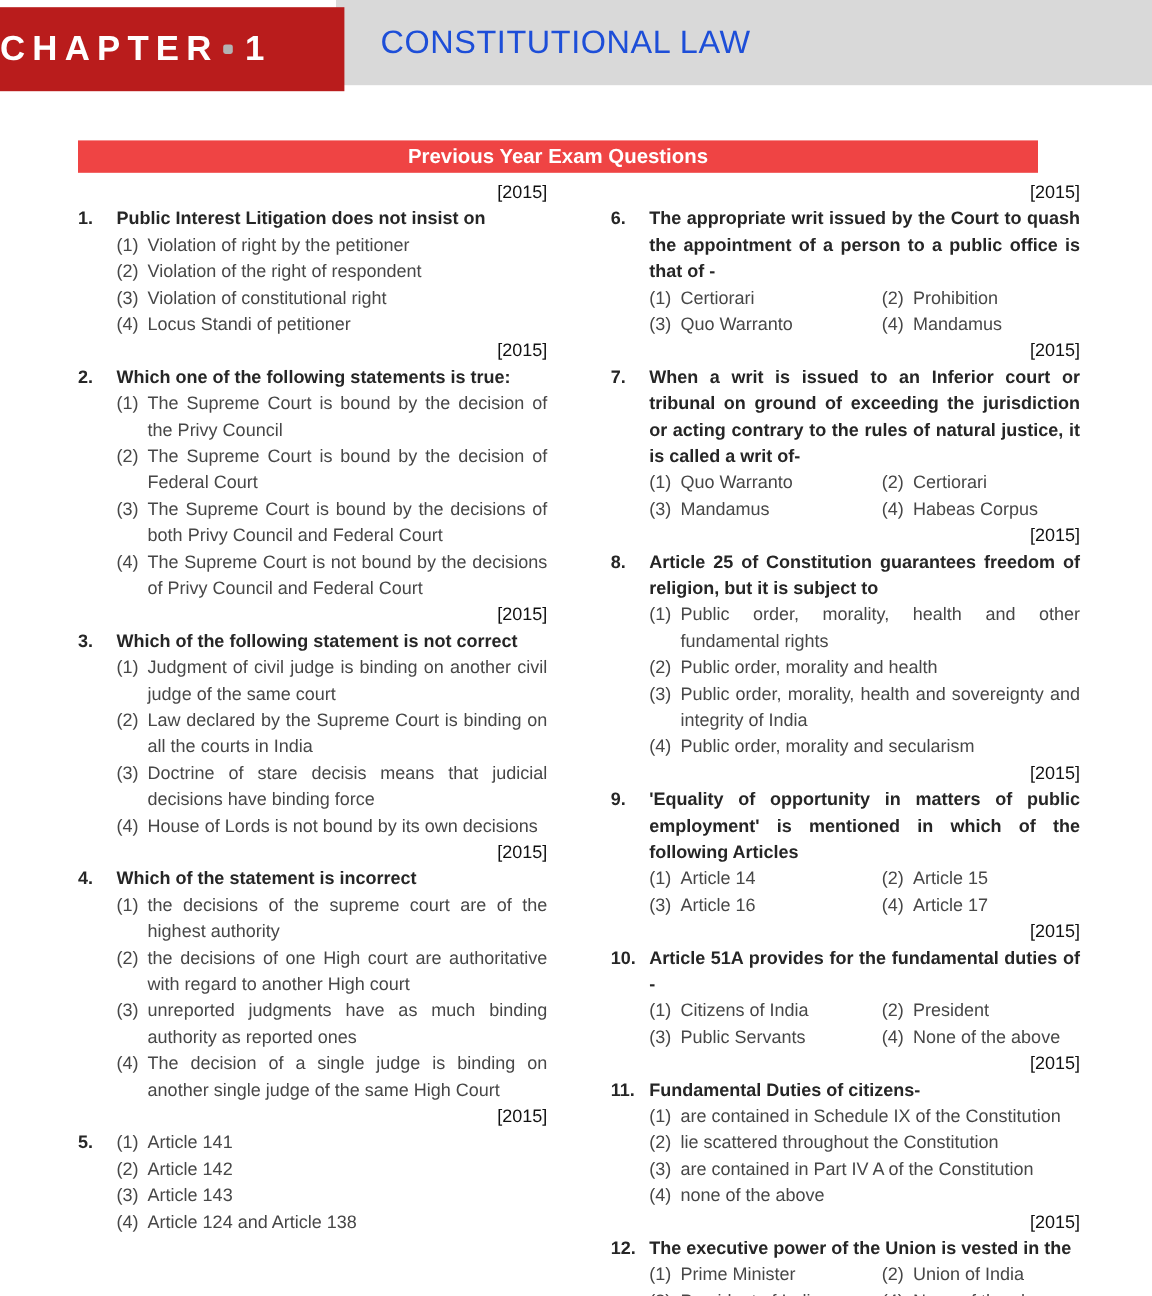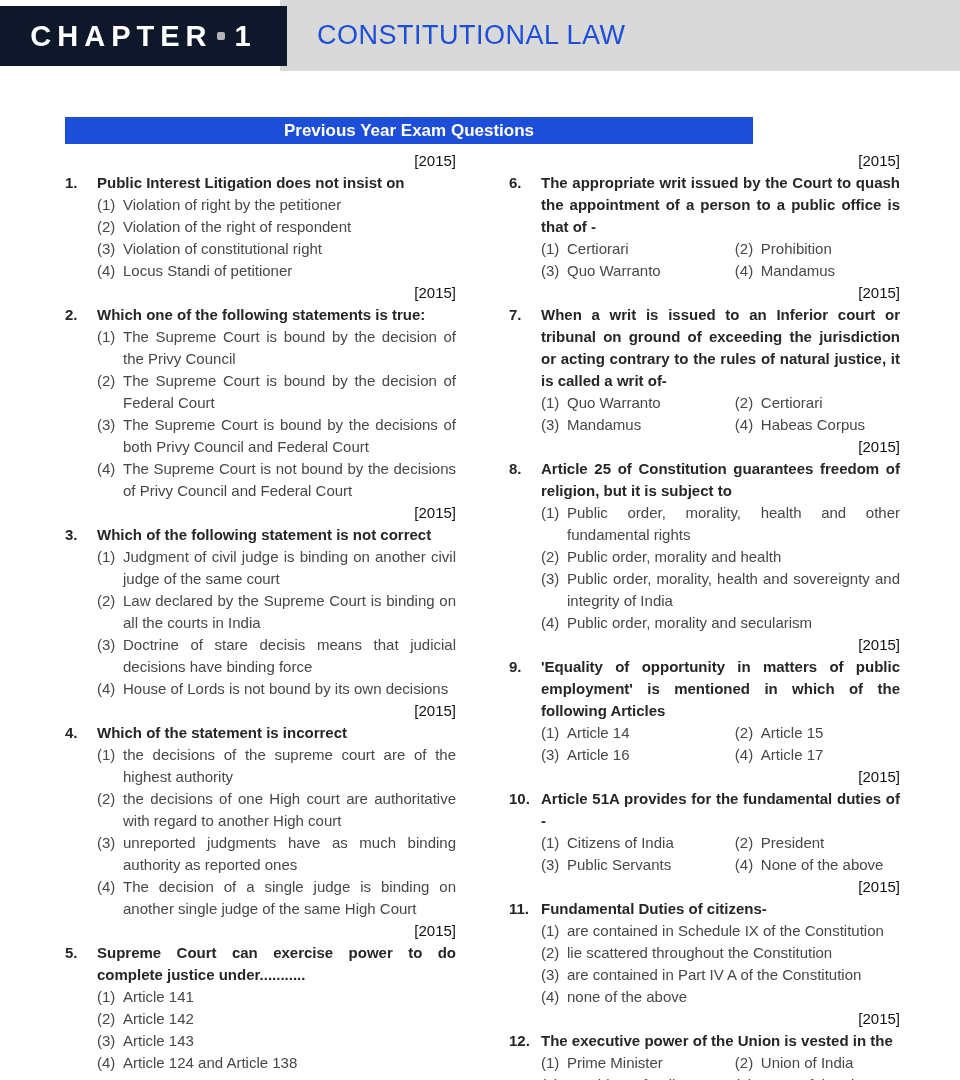--- a/index.html
+++ b/index.html
@@ -24,43 +24,42 @@
   .chapter-title {
     margin-left: 37px;
     font-size: 27px;
     letter-spacing: 0.5px;
     color: #1d4ed8;
     font-weight: 400;
   }
   .chapter-box {
     position: absolute;
     top: 6px; left: 0;
-    width: 287px; height: 60px;
-    background: #0f172a;
+    width: 287px; height: 70px;
+    background: #b91c1c;
     display: flex;
     align-items: center;
-    justify-content: center;
     color: #ffffff;
     font-weight: bold;
     font-size: 29px;
     letter-spacing: 6px;
   }
   .chapter-dot {
     display: inline-block;
     width: 8px; height: 8px;
     background: #b3b3b3;
     border-radius: 2px;
     margin: 0 10px 0 4px;
   }
   
   .section-bar {
     position: absolute;
     top: 117px; left: 65px;
-    width: 688px; height: 27px;
-    background: #1d4ed8;
+    width: 800px; height: 27px;
+    background: #ef4444;
     display: flex;
     align-items: center;
     justify-content: center;
   }
   .section-bar span {
     color: #ffffff;
     font-weight: bold;
     font-size: 17px;
   }
   
@@ -230,21 +229,20 @@
                 <span class="omark">(4)</span>
                 <div class="otext">The decision of a single judge is binding on another single judge of the same High Court</div>
               </div>
             </div>
           </div>
         </div>
         <div class="year-tag">[2015]</div>
         <div class="question">
           <div class="qnum">5.</div>
           <div class="qbody">
-            <div class="qtext">Supreme Court can exercise power to do complete justice under...........</div>
             <div class="options">
               <div class="option">
                 <span class="omark">(1)</span>
                 <div class="otext">Article 141</div>
               </div>
               <div class="option">
                 <span class="omark">(2)</span>
                 <div class="otext">Article 142</div>
               </div>
               <div class="option">

